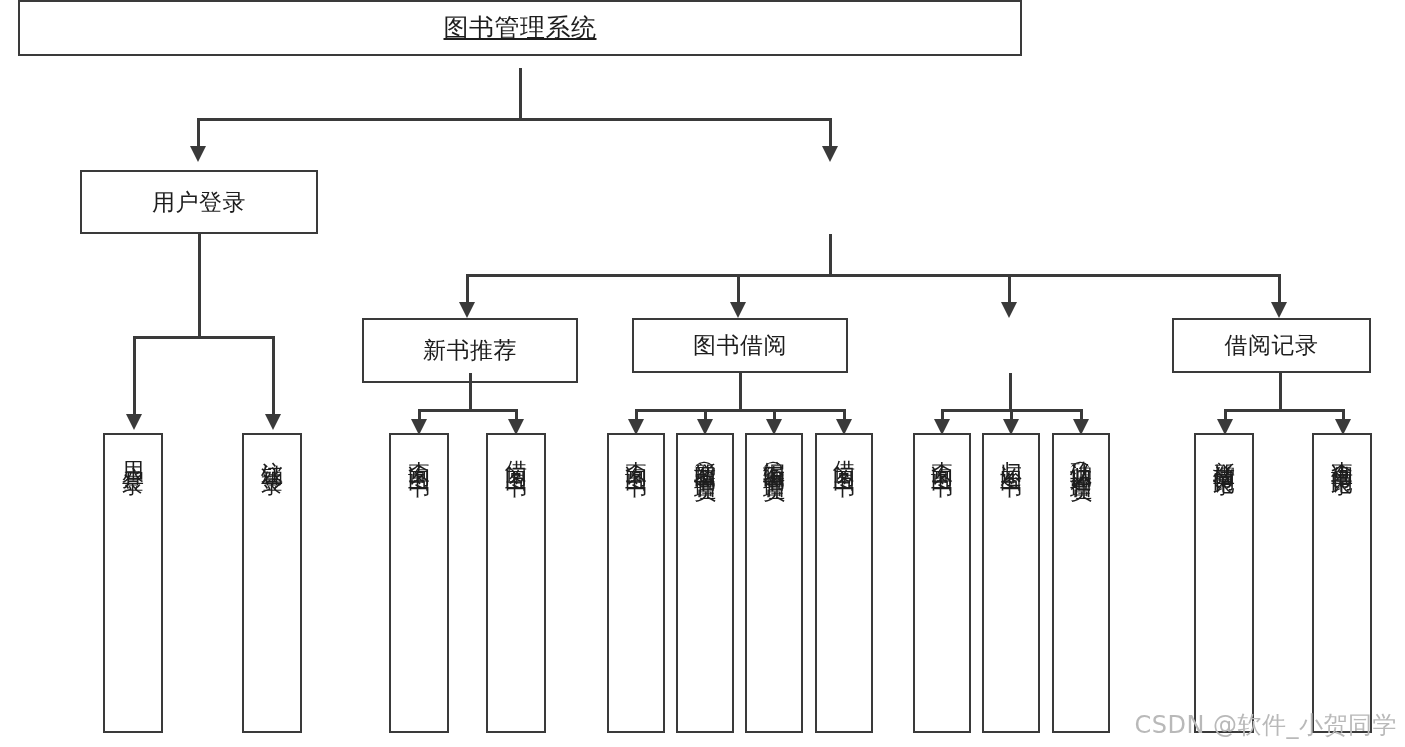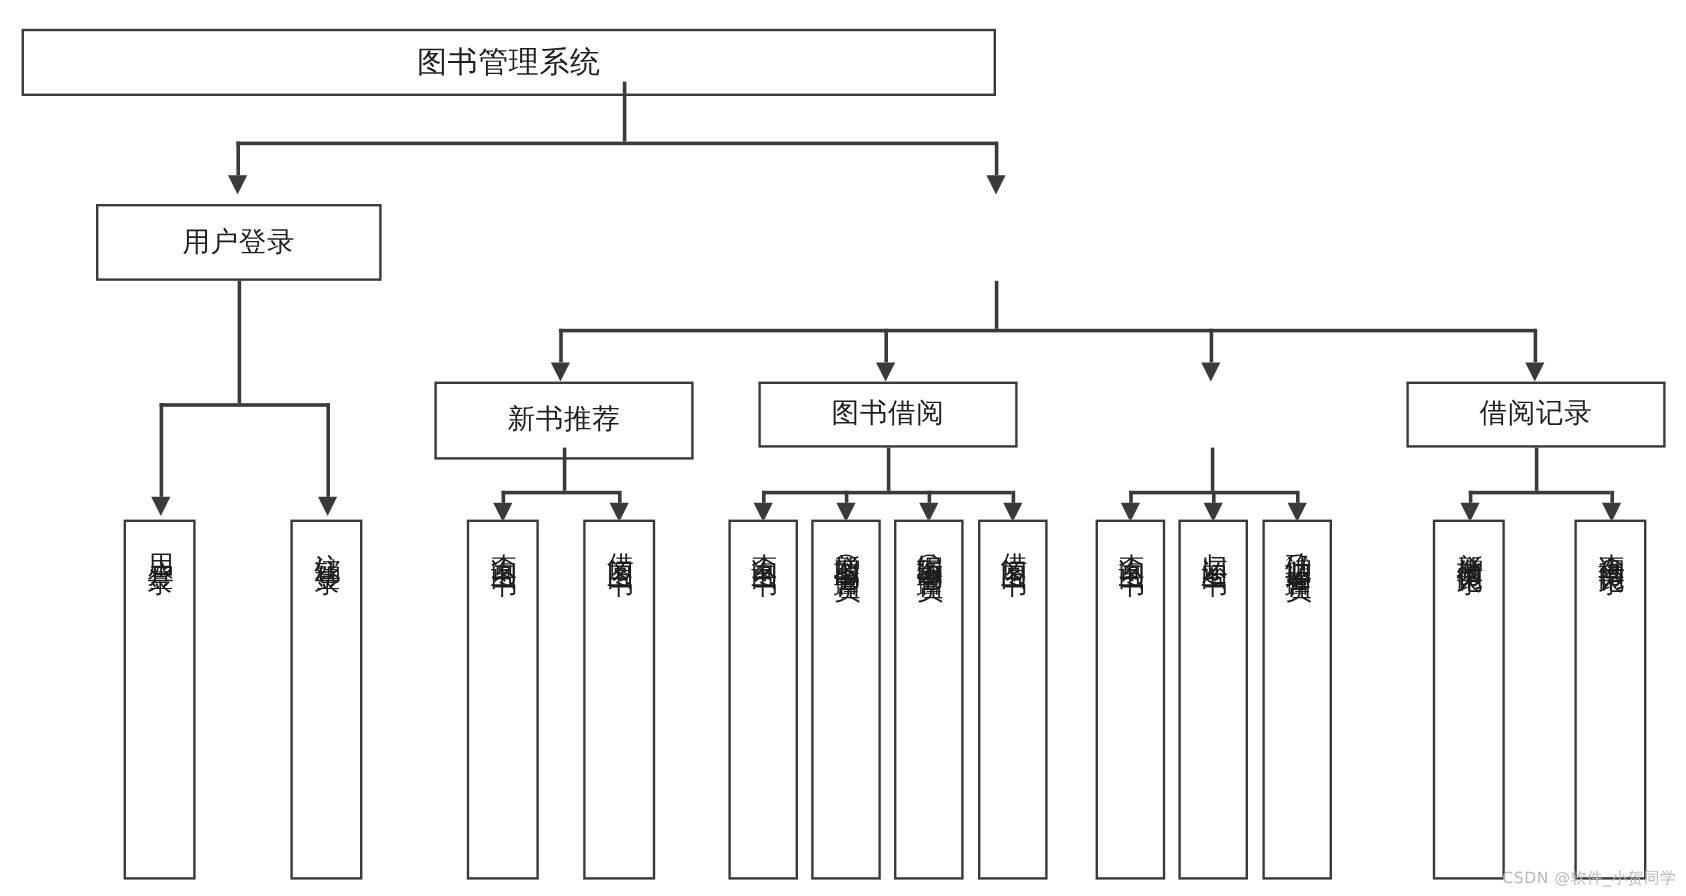--- a/index.html
+++ b/index.html
@@ -72,32 +72,32 @@
     height: 0;
     border-left: 8px solid transparent;
     border-right: 8px solid transparent;
     border-top: 16px solid #3a3a3a;
   }
   
   #watermark {
     position: absolute;
     right: 8px;
     bottom: 6px;
-    font-size: 13px;
+    font-size: 24px;
     color: #b9b9b9;
     white-space: nowrap;
     letter-spacing: 0.5px;
   }
 </style>
 </head>
 <body>
 
 <div id="canvas">
 
-  <div class="node horiz root" style="left:18px; top:24px; width:812px; height:56px;">
+  <div class="node horiz root" style="left:18px; top:0; width:1004px; height:56px;text-decoration:underline;">
     <span class="label">图书管理系统</span>
   </div>
 
   <div class="ln v" style="left:519px; top:68px; height:50px;"></div>
 
   <div class="ln h" style="left:197px; top:118px; width:634px;"></div>
 
   <div class="ln v" style="left:197px; top:118px; height:28px;"></div>
   <div class="arrow" style="left:190px; top:146px;"></div>
 
@@ -126,21 +126,21 @@
   <div class="arrow" style="left:1001px; top:302px;"></div>
   <div class="ln v" style="left:1278px; top:274px; height:28px;"></div>
   <div class="arrow" style="left:1271px; top:302px;"></div>
 
   <div class="node horiz" style="left:362px; top:318px; width:216px; height:65px;">
     <span class="label">新书推荐</span>
   </div>
   <div class="node horiz" style="left:632px; top:318px; width:216px; height:55px;">
     <span class="label">图书借阅</span>
   </div>
-  <div class="node horiz" style="left:1172px; top:318px; width:216px; height:55px;">
+  <div class="node horiz" style="left:1172px; top:318px; width:199px; height:55px;">
     <span class="label">借阅记录</span>
   </div>
 
   <div class="ln v" style="left:469px; top:373px; width:2.5px; height:36px;"></div>
   <div class="ln h" style="left:418px; top:409px; width:97px;"></div>
   <div class="ln v" style="left:418px; top:409px; height:10px;"></div>
   <div class="arrow" style="left:411px; top:419px;"></div>
   <div class="ln v" style="left:515px; top:409px; height:10px;"></div>
   <div class="arrow" style="left:508px; top:419px;"></div>
 

